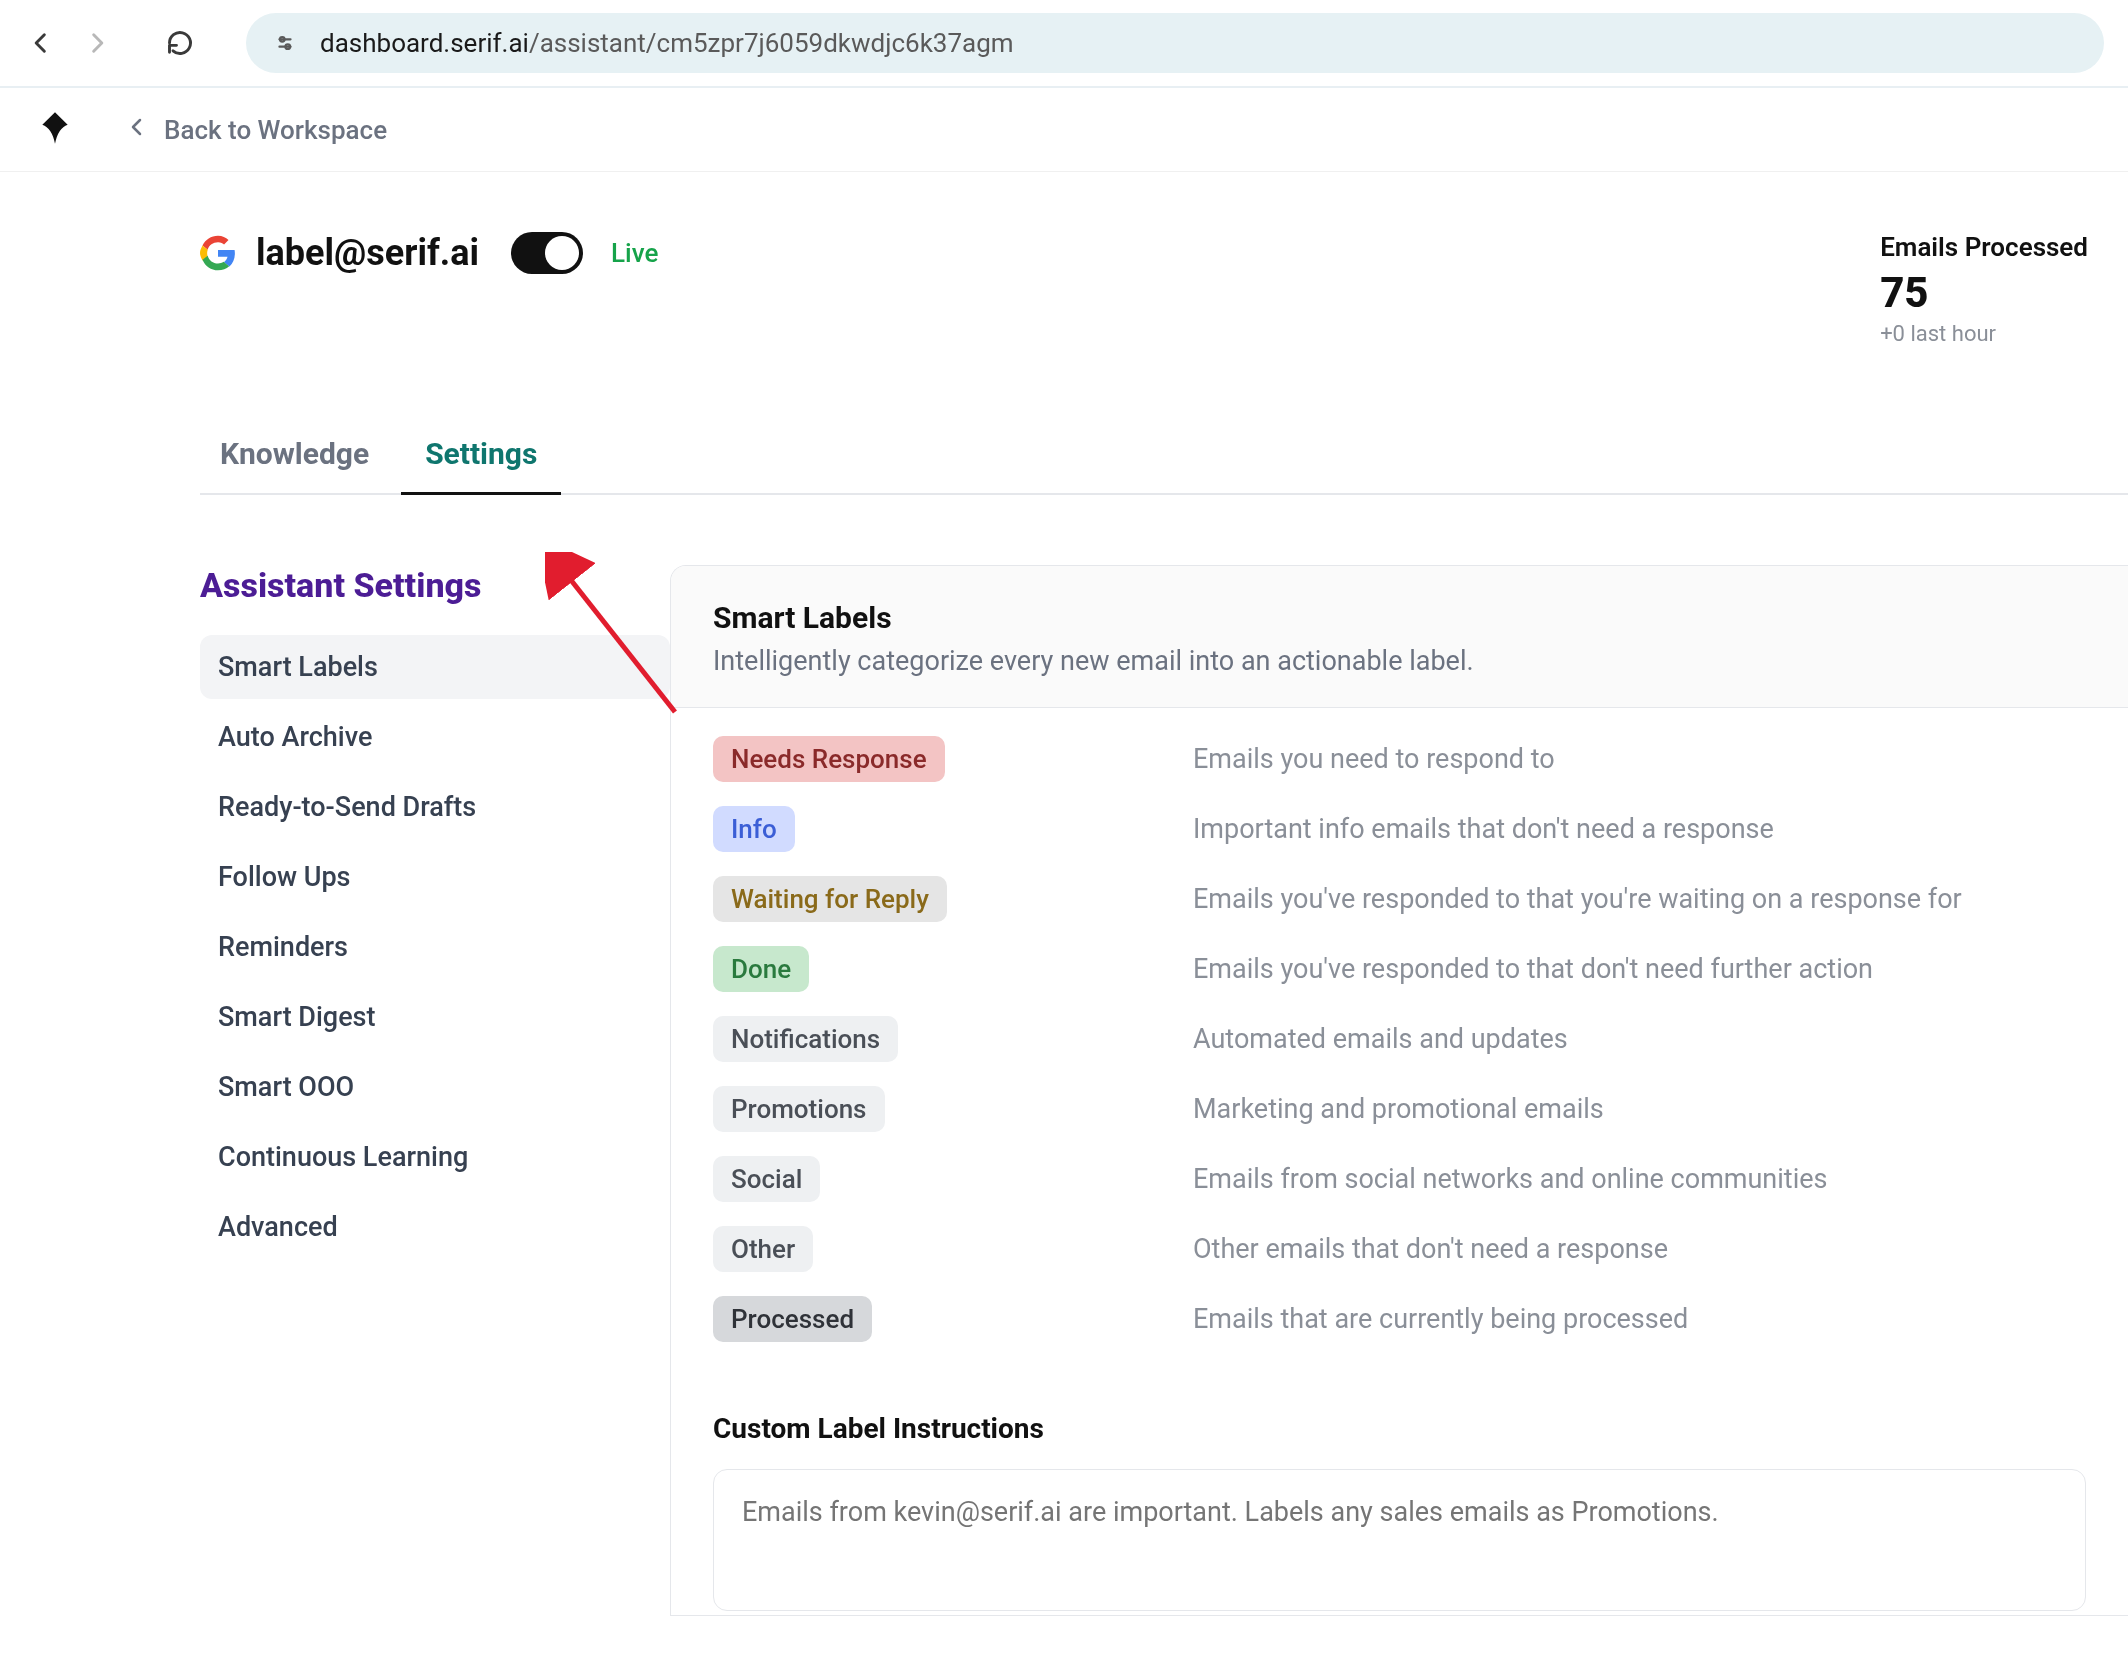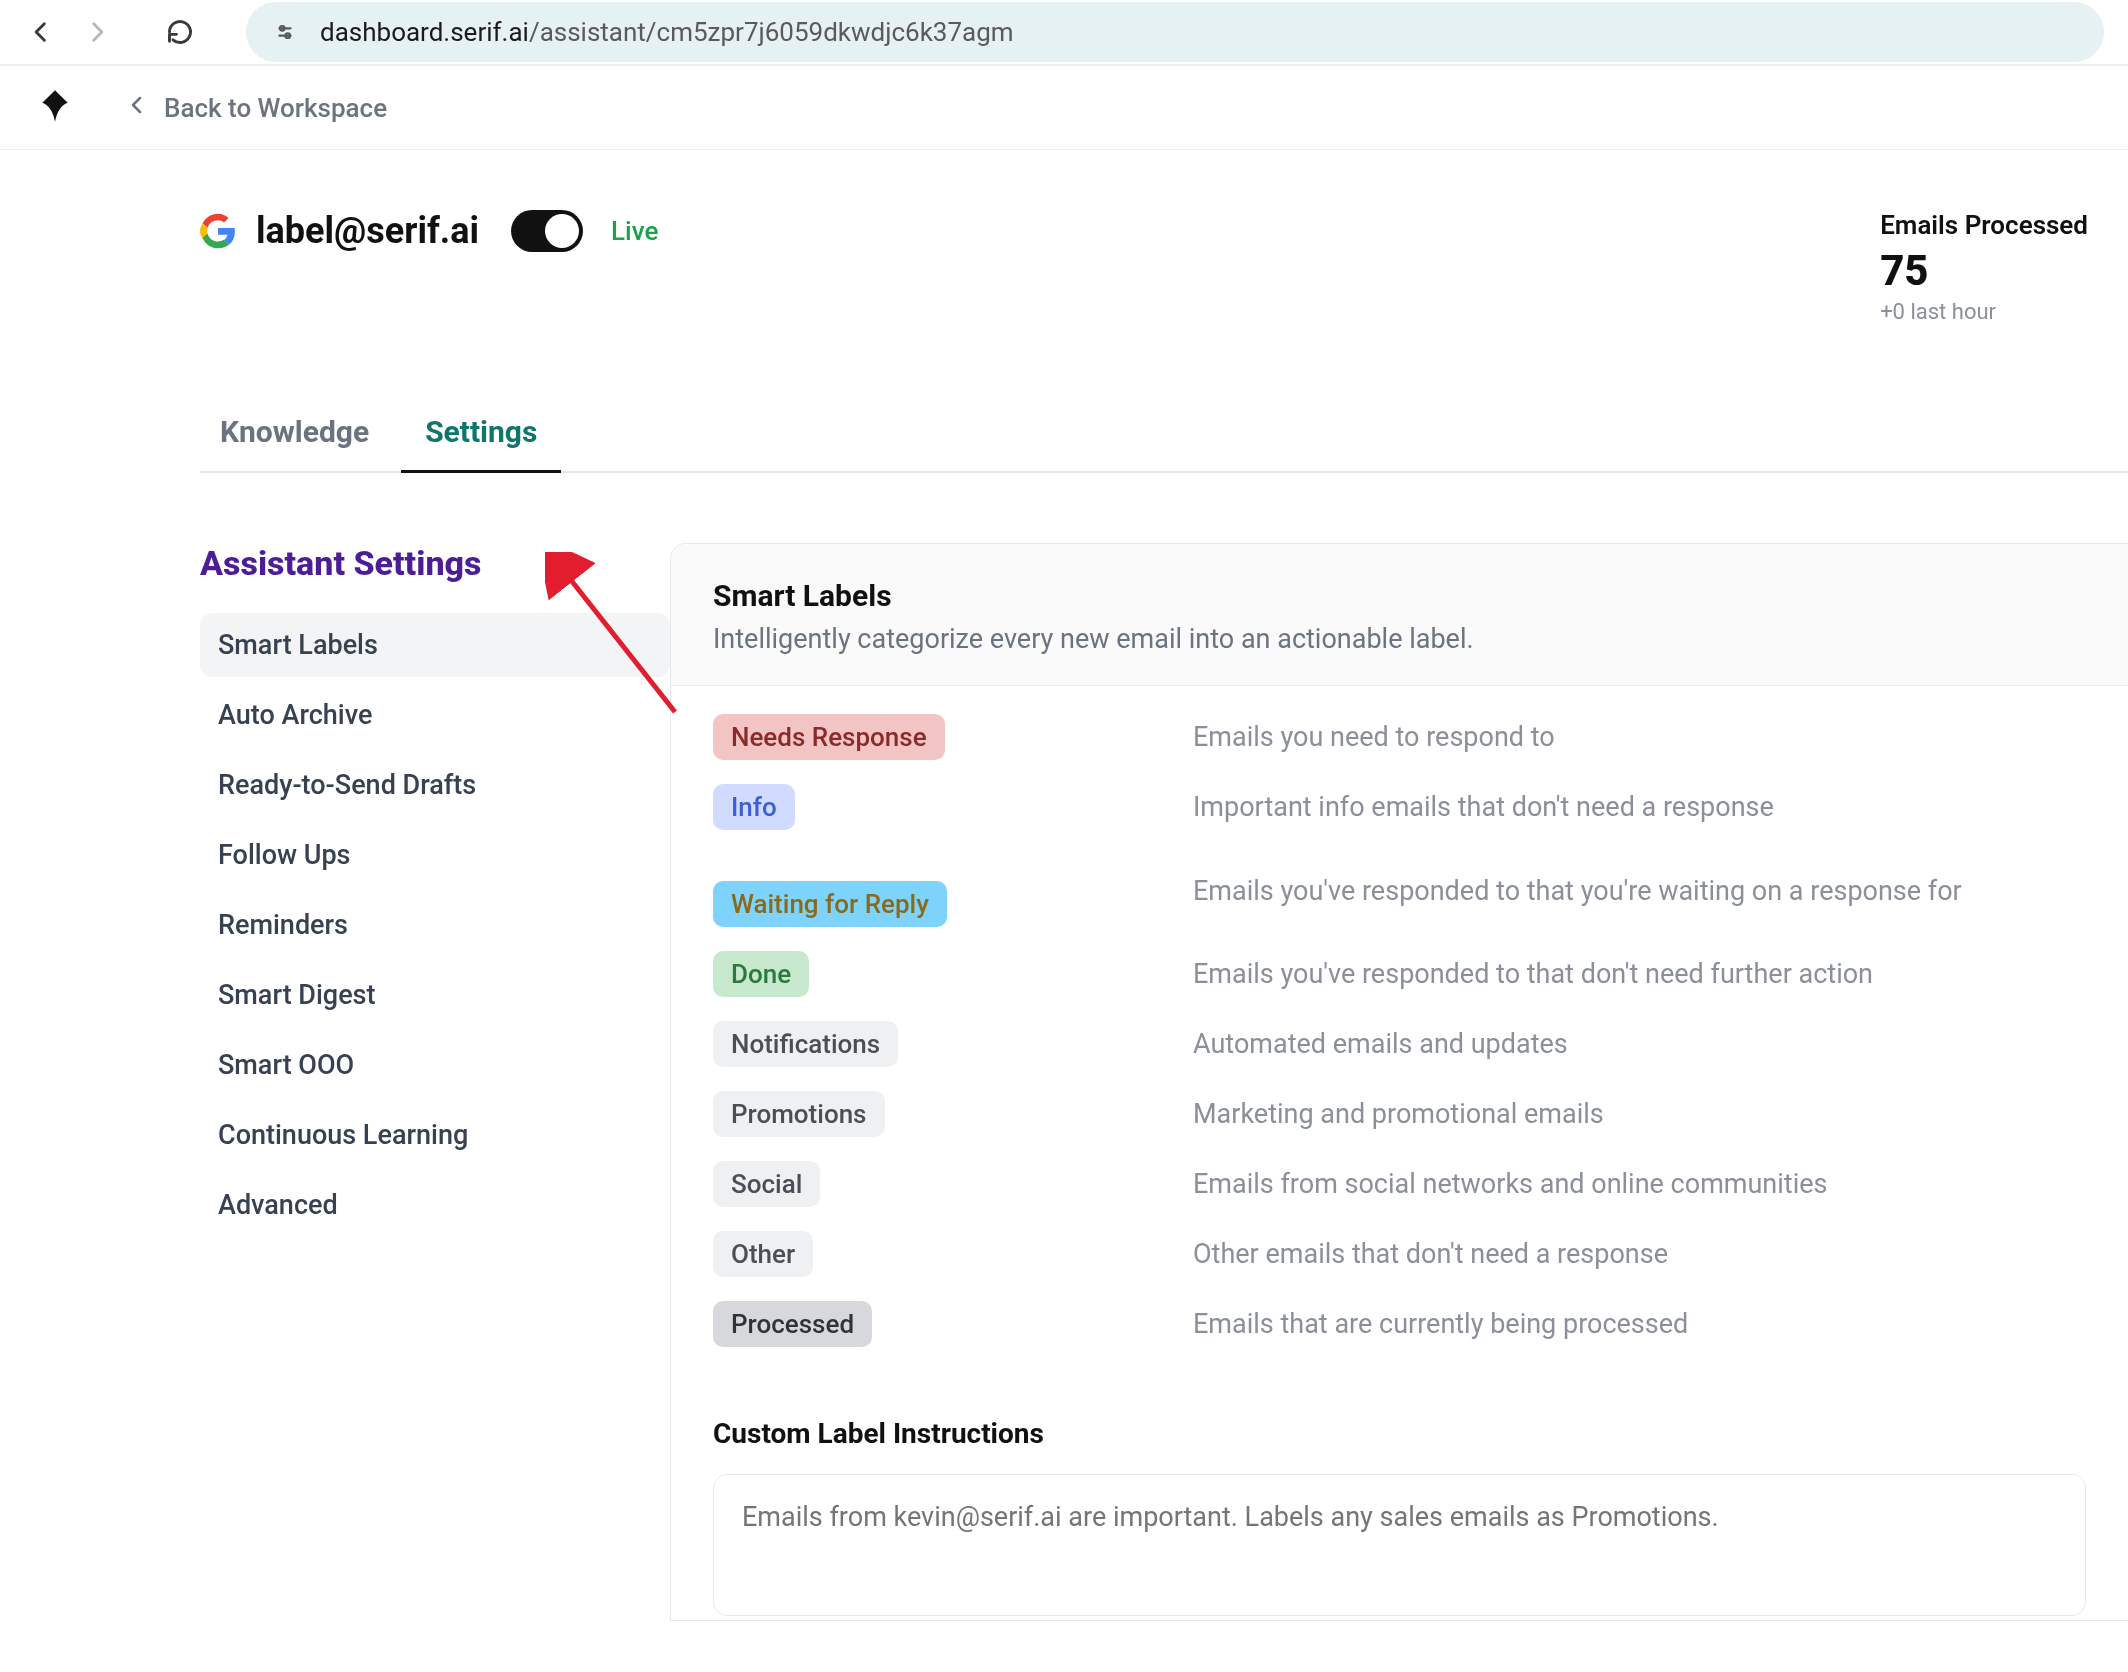--- a/index.html
+++ b/index.html
@@ -10,21 +10,21 @@
       width: 2128px;
       height: 1672px;
       overflow: hidden;
     }
 
     
     .chrome {
       display: flex;
       align-items: center;
       gap: 18px;
-      height: 66px;
+      height: 88px;
       padding: 0 24px;
       background: #fff;
       border-bottom: 2px solid #e8eff3;
     }
     .chrome .nav-btn {
       width: 36px;
       height: 36px;
       display: flex;
       align-items: center;
       justify-content: center;
@@ -254,21 +254,21 @@
       font-weight: 500;
     }
     .label-desc {
       font-size: 27px;
       color: #8a8f98;
     }
 
     
     .c-needs   { background: #f3c4c4; color: #8a2a2a; }
     .c-info    { background: #d1dbff; color: #3b5ed6; }
-    .c-waiting { background: #7dd3fc; color: #8a6a1a; margin-top: 27px; }
+    .c-waiting { background: #e5e5e5; color: #8a6a1a; }
     .c-done    { background: #c7e8cd; color: #2a7a3e; }
     .c-notif,
     .c-promo,
     .c-social,
     .c-other   { background: #eef0f2; color: #4a4f57; }
     .c-proc    { background: #d6d8db; color: #2f3238; }
 
     .custom-section {
       padding: 36px 42px 0;
     }

